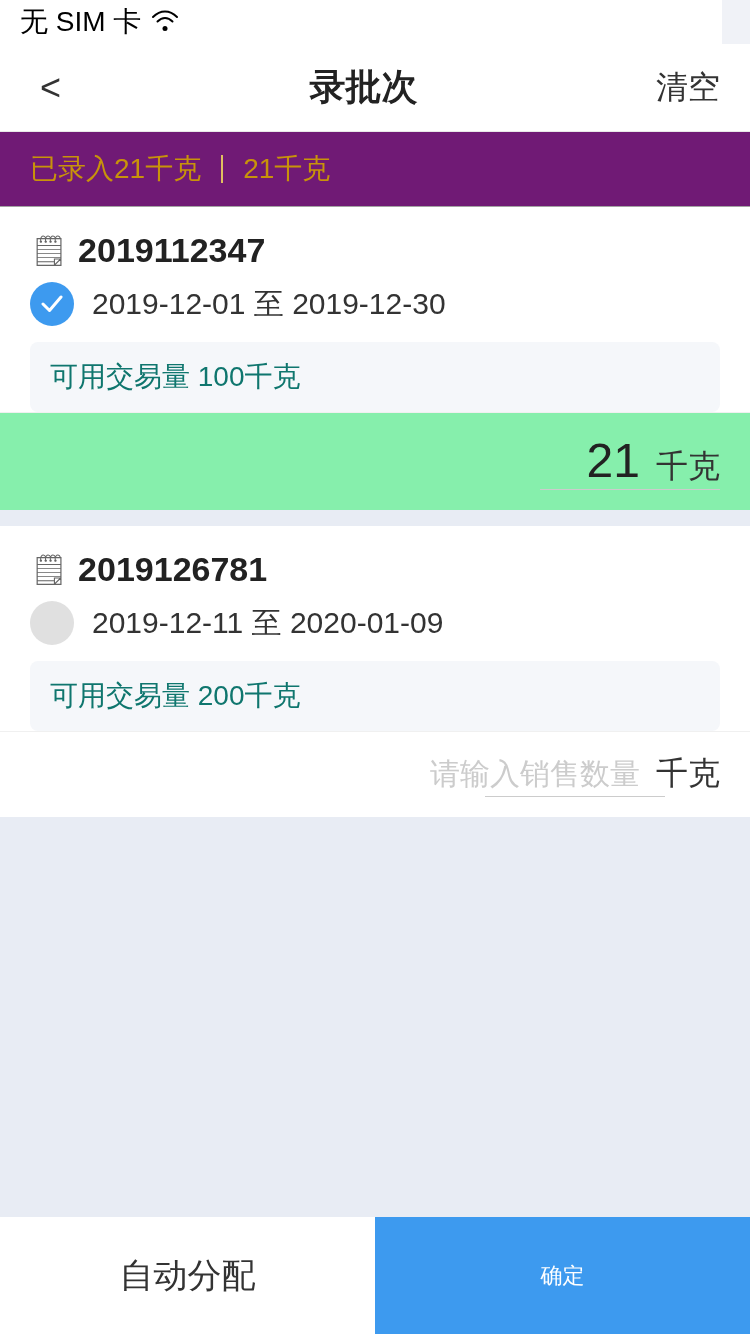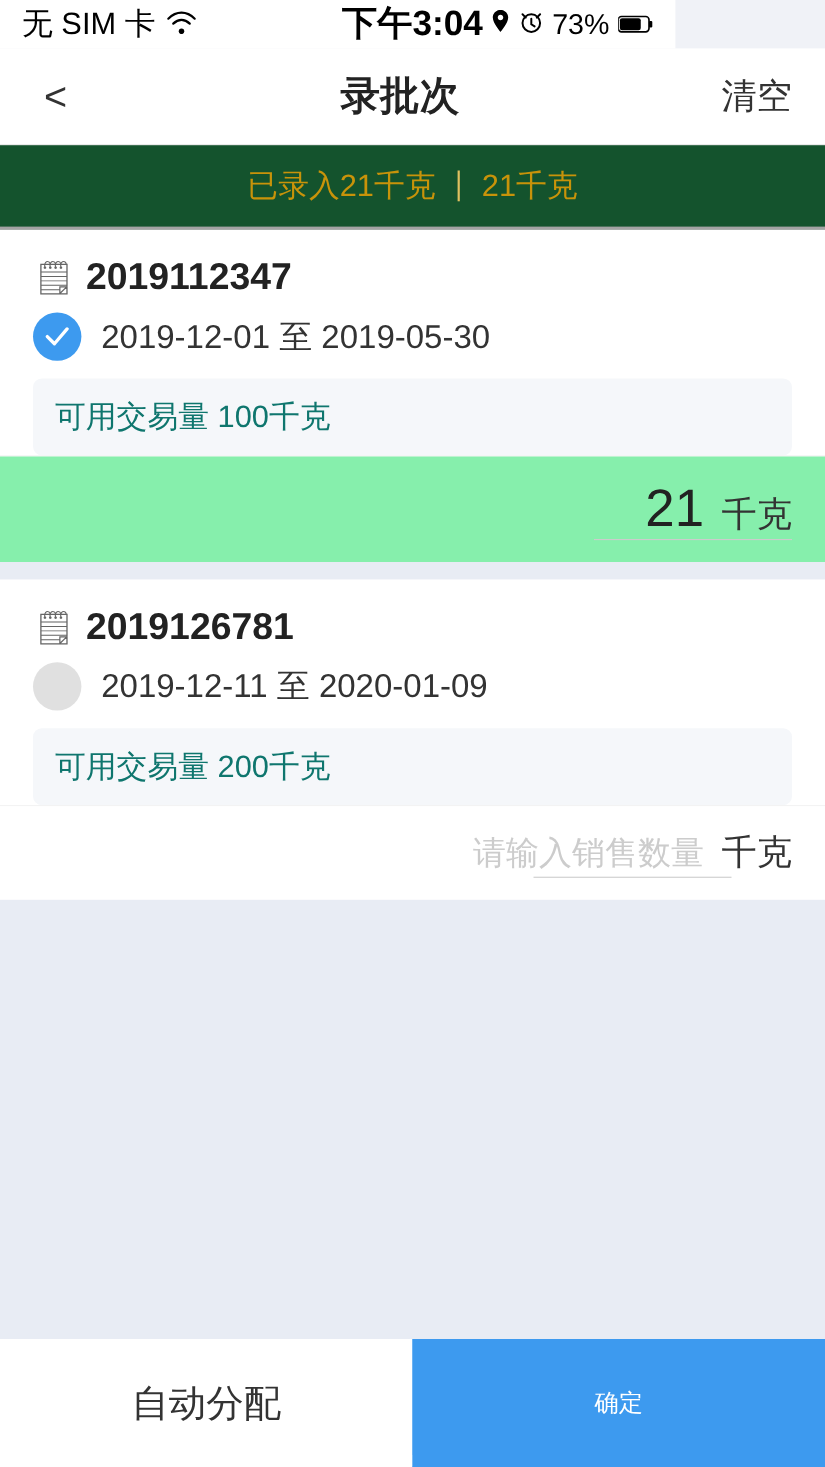--- a/index.html
+++ b/index.html
@@ -7,21 +7,21 @@
     body {
       width: 750px;
       min-height: 1334px;
       font-family: -apple-system, "PingFang SC", "Helvetica Neue", sans-serif;
       background: #f0f2f7;
       overflow-x: hidden;
     }
 
     
     .status-bar {
-      width: 614px;
+      width: 722px;
       height: 44px;
       background: #fff;
       display: flex;
       align-items: center;
       justify-content: space-between;
       padding: 16px 20px;
       font-size: 28px;
     }
     .status-left {
       display: flex;
@@ -67,27 +67,26 @@
       color: #222;
     }
     .nav-clear {
       font-size: 32px;
       color: #333;
       cursor: pointer;
     }
 
     
     .info-banner {
-      background: #14532d;
+      background: #701a75;
       padding: 18px 30px;
       display: flex;
       align-items: center;
       gap: 20px;
-      border-bottom: 3px solid #a3a3a3;
-      justify-content: center;
+      border-bottom: 1px solid #a3a3a3;
     }
     .info-banner-text {
       font-size: 28px;
       color: #c8930a;
     }
     .info-divider {
       width: 2px;
       height: 28px;
       background: #e0c060;
     }
@@ -259,43 +258,20 @@
   <div class="status-left">
     <span>无 SIM 卡</span>
     <span>
       <svg width="28" height="22" viewBox="0 0 28 22" fill="none">
         <path d="M14 17a2.5 2.5 0 1 1 0 5 2.5 2.5 0 0 1 0-5z" fill="#000"></path>
         <path d="M6.5 12.5C8.7 10.3 11.2 9 14 9s5.3 1.3 7.5 3.5" stroke="#000" stroke-width="2" fill="none" stroke-linecap="round"></path>
         <path d="M2 8C5.4 4.6 9.5 2.5 14 2.5S22.6 4.6 26 8" stroke="#000" stroke-width="2" fill="none" stroke-linecap="round"></path>
       </svg>
     </span>
   </div>
-  <div class="status-center">下午3:04</div>
-  <div class="status-right">
-    <span>
-      <svg width="18" height="22" viewBox="0 0 18 22" fill="#000">
-        <path d="M9 0C5.1 0 2 3.1 2 7c0 5.3 7 13 7 13s7-7.7 7-13c0-3.9-3.1-7-7-7zm0 9.5C7.6 9.5 6.5 8.4 6.5 7S7.6 4.5 9 4.5 11.5 5.6 11.5 7 10.4 9.5 9 9.5z"></path>
-      </svg>
-    </span>
-    <span>
-      <svg width="22" height="22" viewBox="0 0 22 22" fill="#000">
-        <circle cx="11" cy="12" r="8" stroke="#000" stroke-width="1.8" fill="none"></circle>
-        <path d="M11 8v5l3 2" stroke="#000" stroke-width="1.8" stroke-linecap="round" fill="none"></path>
-        <path d="M3 4l3 3M19 4l-3 3" stroke="#000" stroke-width="1.8" stroke-linecap="round"></path>
-      </svg>
-    </span>
-    <span>73%</span>
-    <span>
-      <svg width="32" height="18" viewBox="0 0 32 18">
-        <rect x="0" y="2" width="28" height="14" rx="3" ry="3" stroke="#000" stroke-width="1.5" fill="none"></rect>
-        <rect x="28" y="6" width="3" height="6" rx="1" fill="#000"></rect>
-        <rect x="1.5" y="3.5" width="19" height="11" rx="2" fill="#000"></rect>
-      </svg>
-    </span>
-  </div>
 </div>
 
 <div class="nav-bar">
   <span class="nav-back">&lt;</span>
   <span class="nav-title">录批次</span>
   <span class="nav-clear">清空</span>
 </div>
 
 <div class="info-banner">
   <span class="info-banner-text">已录入21千克</span>
@@ -308,21 +284,21 @@
     <div class="item-id-row">
       <span class="item-id-icon">🗒</span>
       <span class="item-id">2019112347</span>
     </div>
     <div class="item-date-row">
       <div class="radio-checked">
         <svg width="22" height="18" viewBox="0 0 22 18" fill="none">
           <path d="M2 9L8.5 15.5L20 2" stroke="white" stroke-width="3" stroke-linecap="round" stroke-linejoin="round"></path>
         </svg>
       </div>
-      <span class="item-date">2019-12-01 至 2019-05-30</span>
+      <span class="item-date">2019-12-01 至 2019-12-30</span>
     </div>
     <div class="item-quantity-box">可用交易量 100千克</div>
   </div>
   <div class="amount-section">
     <div class="amount-row">
       <div style="display:flex;flex-direction:column;align-items:flex-end;">
         <div style="display:flex;align-items:baseline;gap:16px;">
           <span class="amount-value">21</span>
           <span class="amount-unit">千克</span>
         </div>

